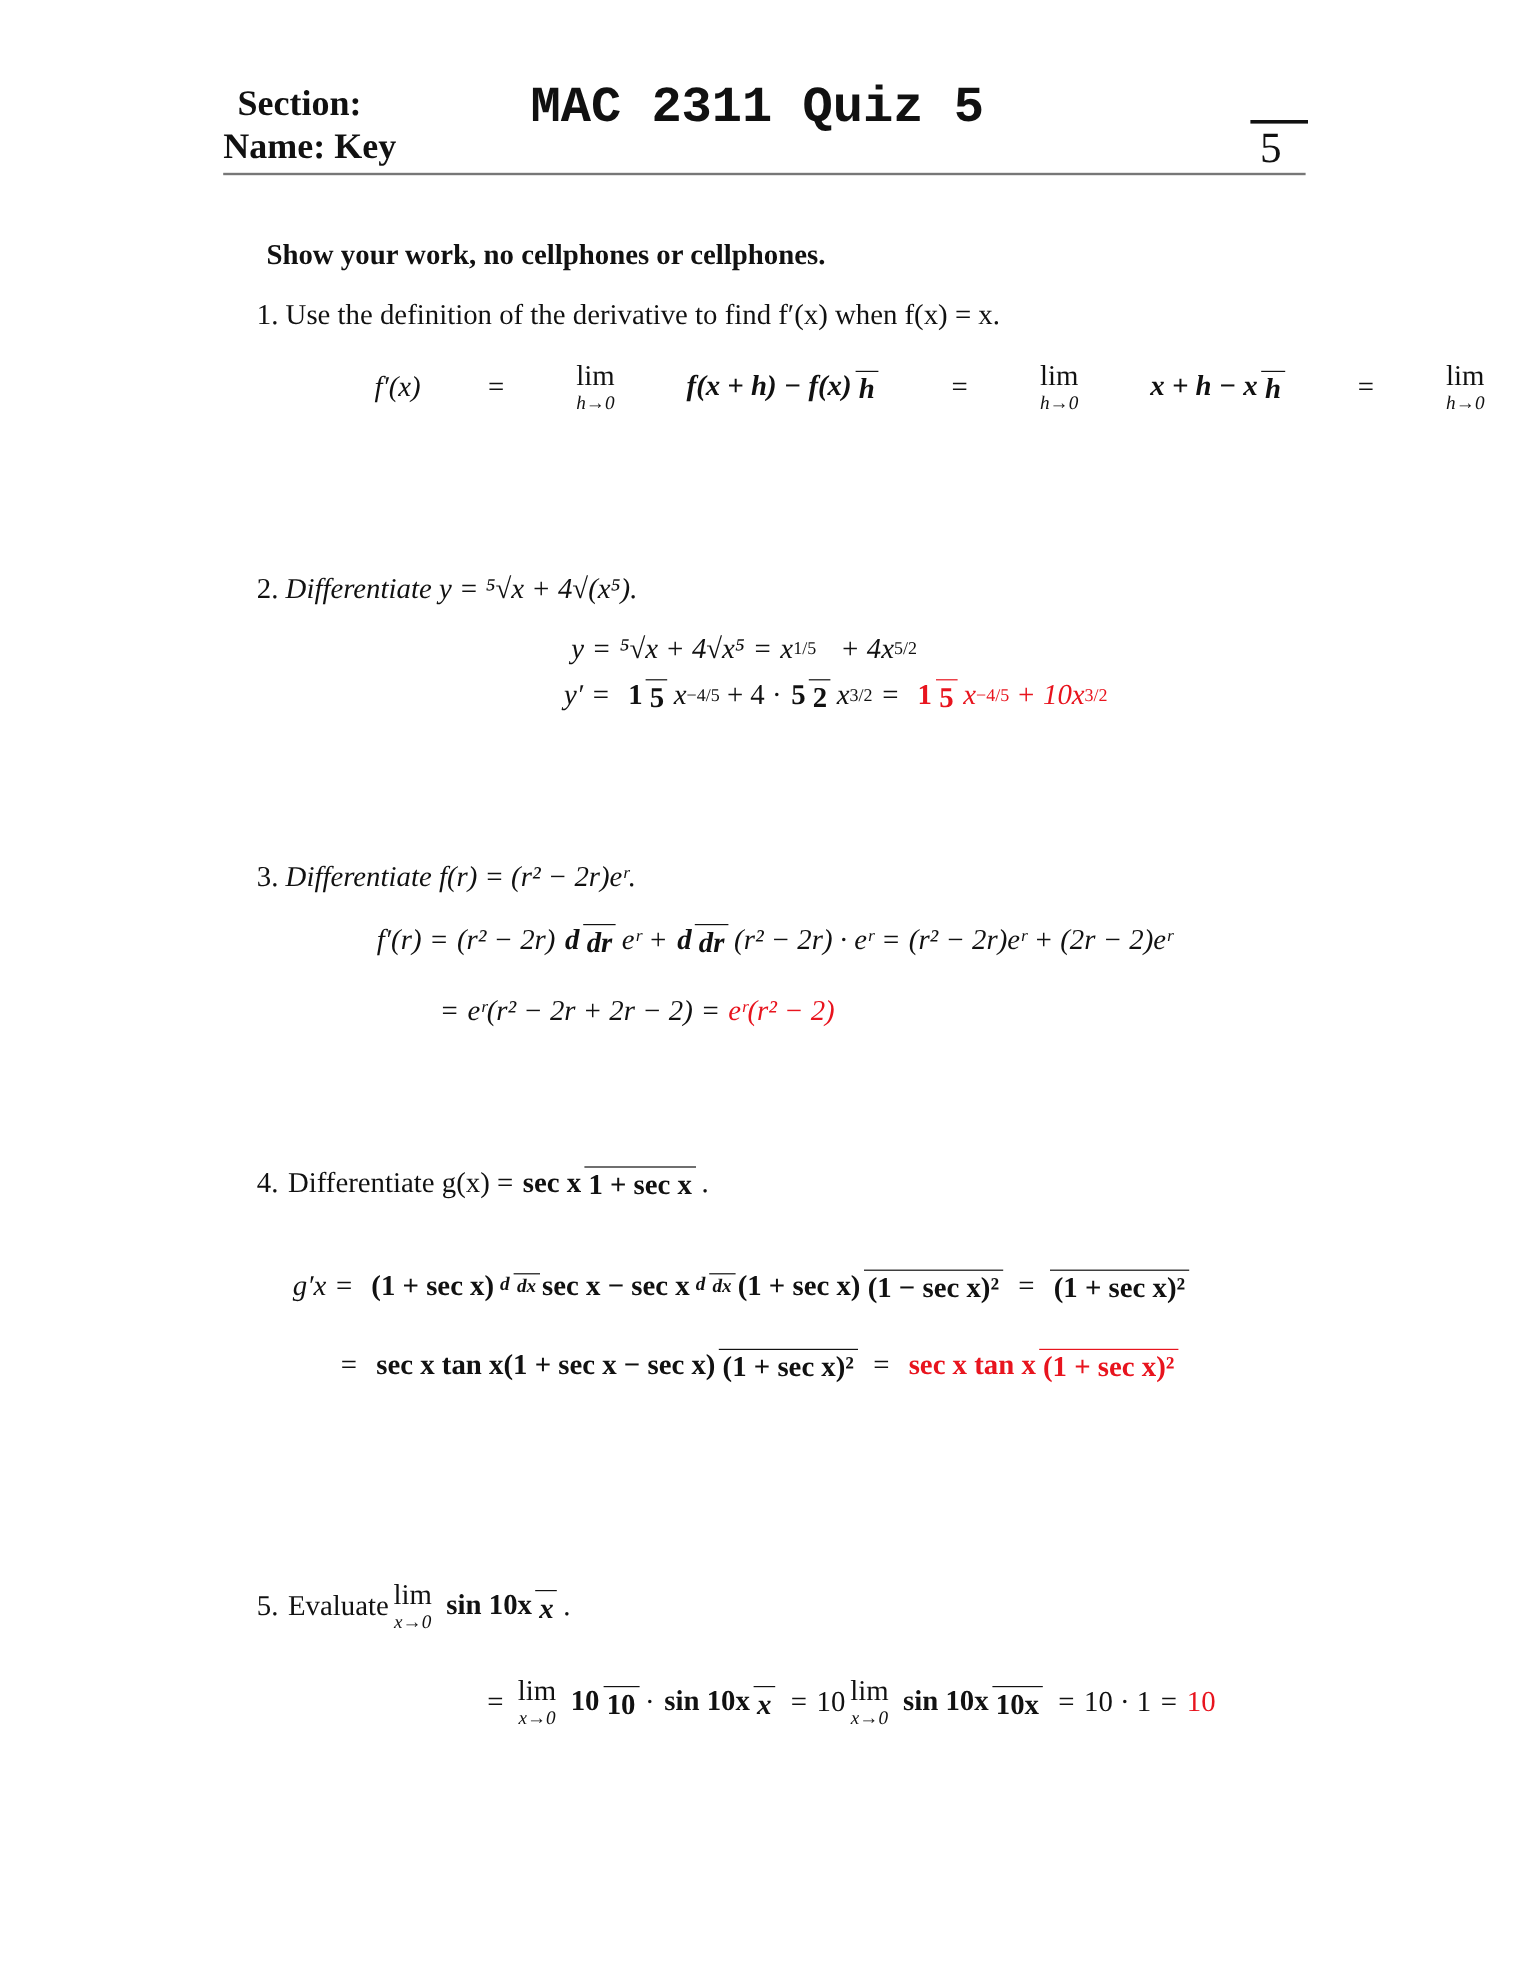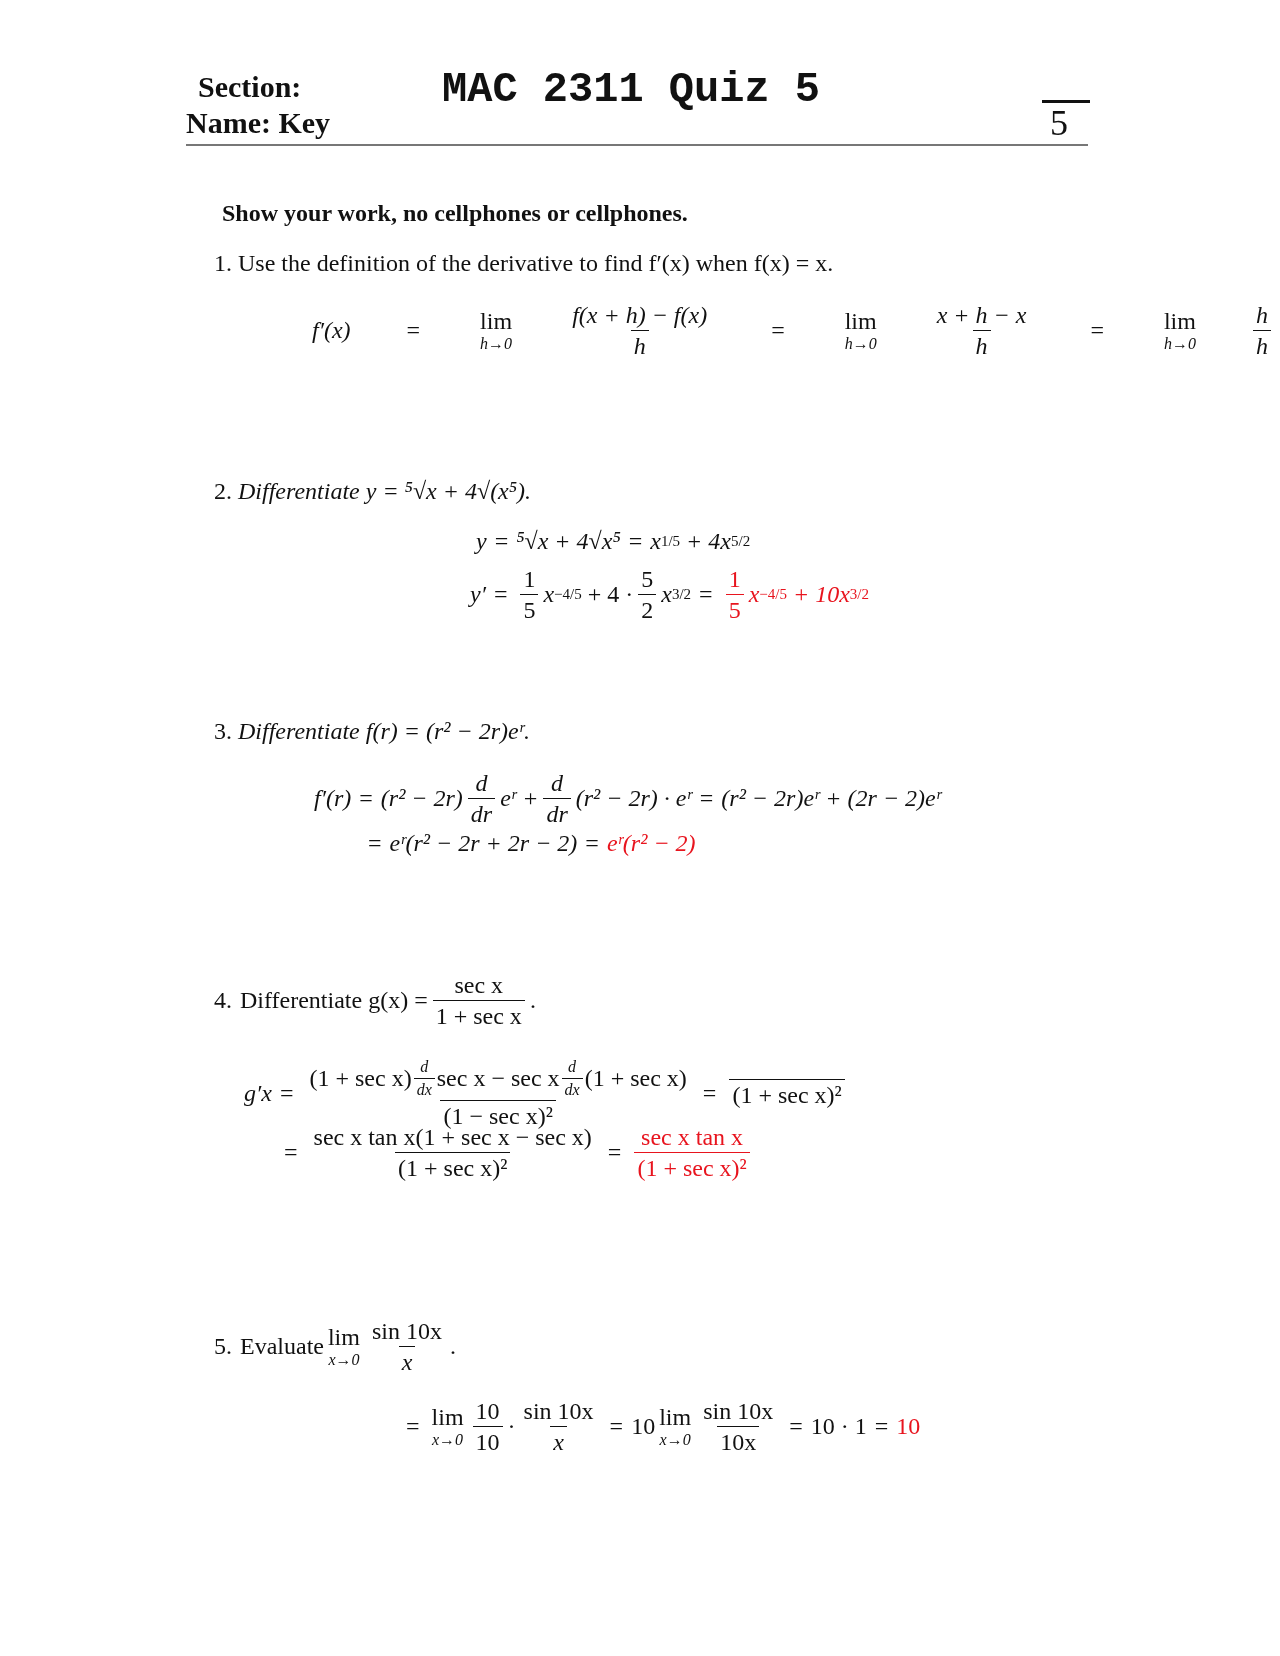--- a/index.html
+++ b/index.html
@@ -8,21 +8,21 @@
   .abs { position:absolute; white-space:nowrap; }
   .hdr { font-family:"Liberation Serif",serif; font-weight:bold; font-size:30px; }
   .title { font-family:Liberation Mono, monospace; font-weight:bold; font-size:42px; }
   .rule { position:absolute; left:186px; width:902px; height:2px; background:#777; }
   .score-line { position:absolute; height:3px; background:#111; }
   .txt { font-family:"Liberation Serif",serif; font-size:24px; }
   .bold { font-weight:bold; }
   .m { font-family:"Liberation Serif",serif; font-size:24px; display:inline-flex; align-items:center; }
   .i { font-style:italic; }
   .red { color:#e8141e; }
-  .frac { display:inline-flex; flex-direction:column; align-items:center; vertical-align:middle; margin:0 5px; }
+  .frac { display:inline-flex; flex-direction:row; align-items:center; vertical-align:middle; margin:0 5px;font-weight:bold; }
   .frac > .num { padding:0 3px 2px; line-height:1.1; }
   .frac > .den { padding:2px 3px 0; line-height:1.1; border-top:1.5px solid currentColor; }
   .frac.small { font-size:16px; margin:0 2px; }
   .lim { display:inline-flex; flex-direction:column; align-items:center; margin:0 4px; line-height:1; }
   .lim .sub { font-size:16px; font-style:italic; margin-top:3px; }
   sup { font-size:15px; }
   .op { margin:0 8px; }
 </style>
 </head>
 <body>
@@ -83,21 +83,21 @@
   <span>2.</span>
   <span class="i">Differentiate y = ⁵√x + 4√(x⁵).</span>
 </div>
 <div class="abs m" style="left:476px;top:528px;">
   <span class="i">y</span>
     <span class="op">=</span>
   <span class="i">⁵√x + 4√x⁵</span>
     <span class="op">=</span>
   <span class="i">x</span>
     <sup>1/5</sup>
-  <span class="i" style="margin-left:6px;">+ 4x</span>
+  <span class="i" style="margin-left:20px;">+ 4x</span>
     <sup>5/2</sup>
 </div>
 <div class="abs m" style="left:470px;top:566px;">
   <span class="i">y′</span>
     <span class="op">=</span>
   <span class="frac">
       <span class="num">1</span>
       <span class="den">5</span>
     </span>
   <span class="i">x</span>

